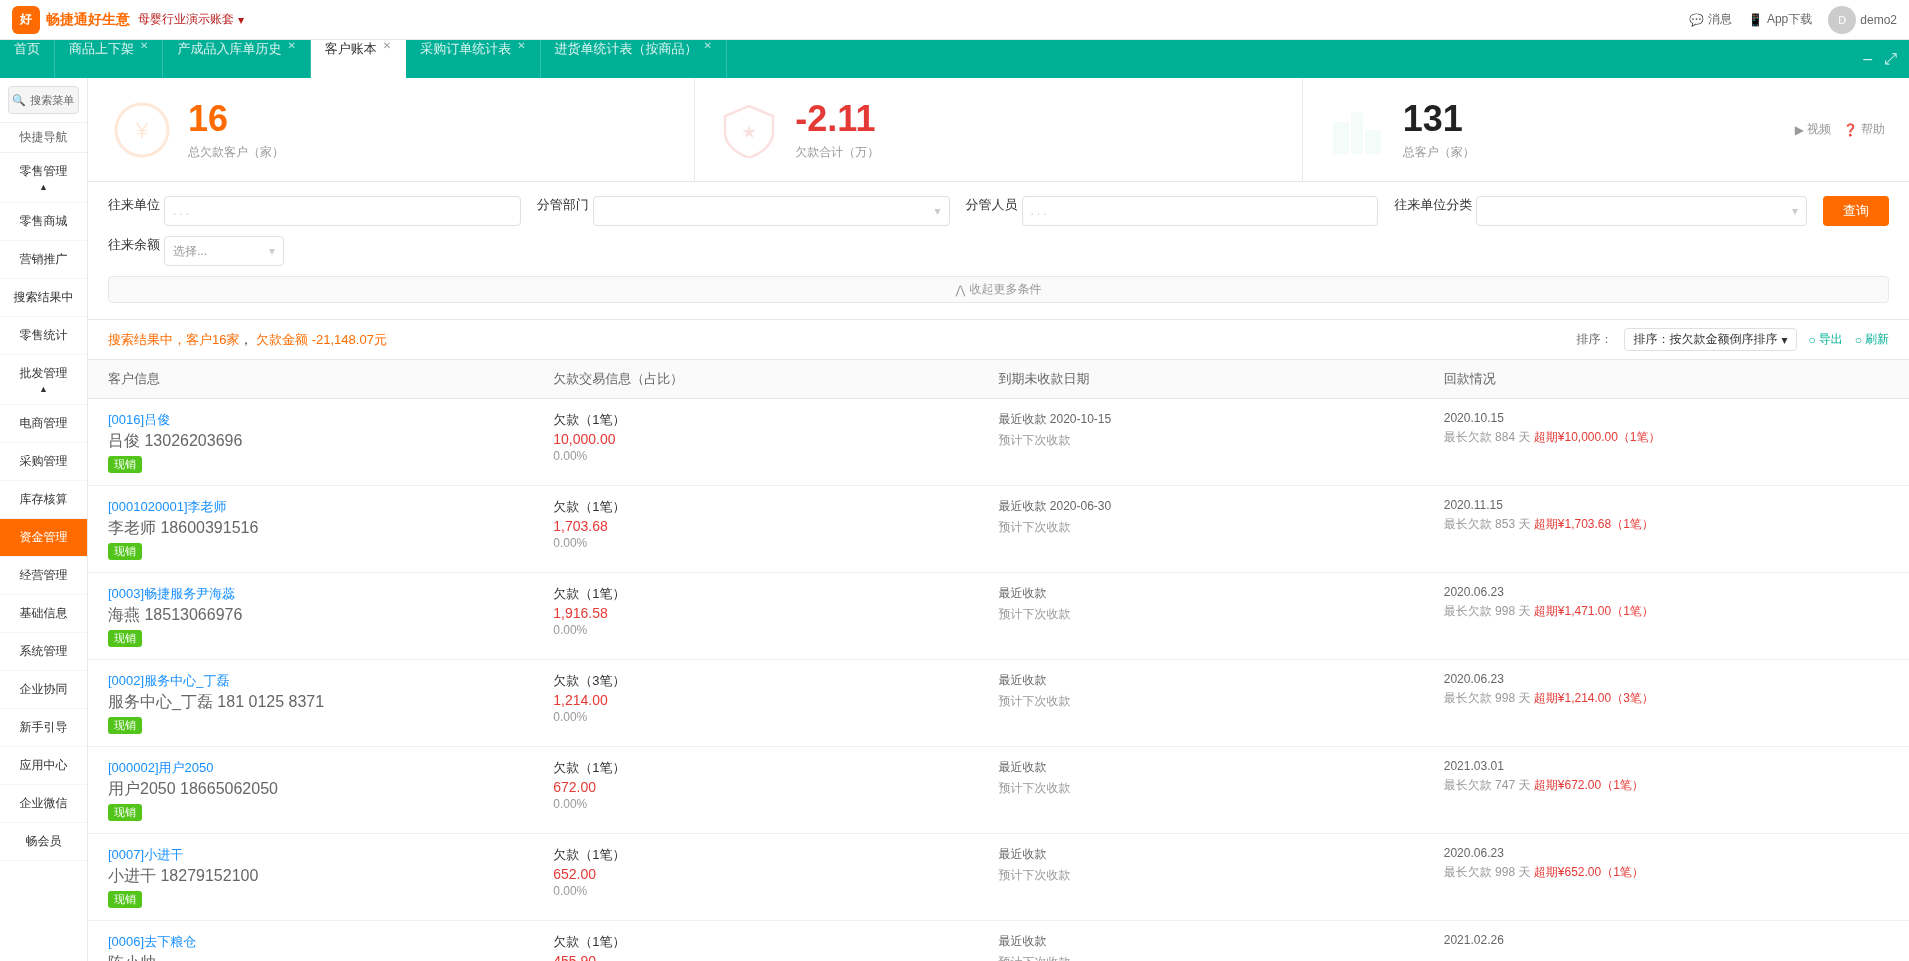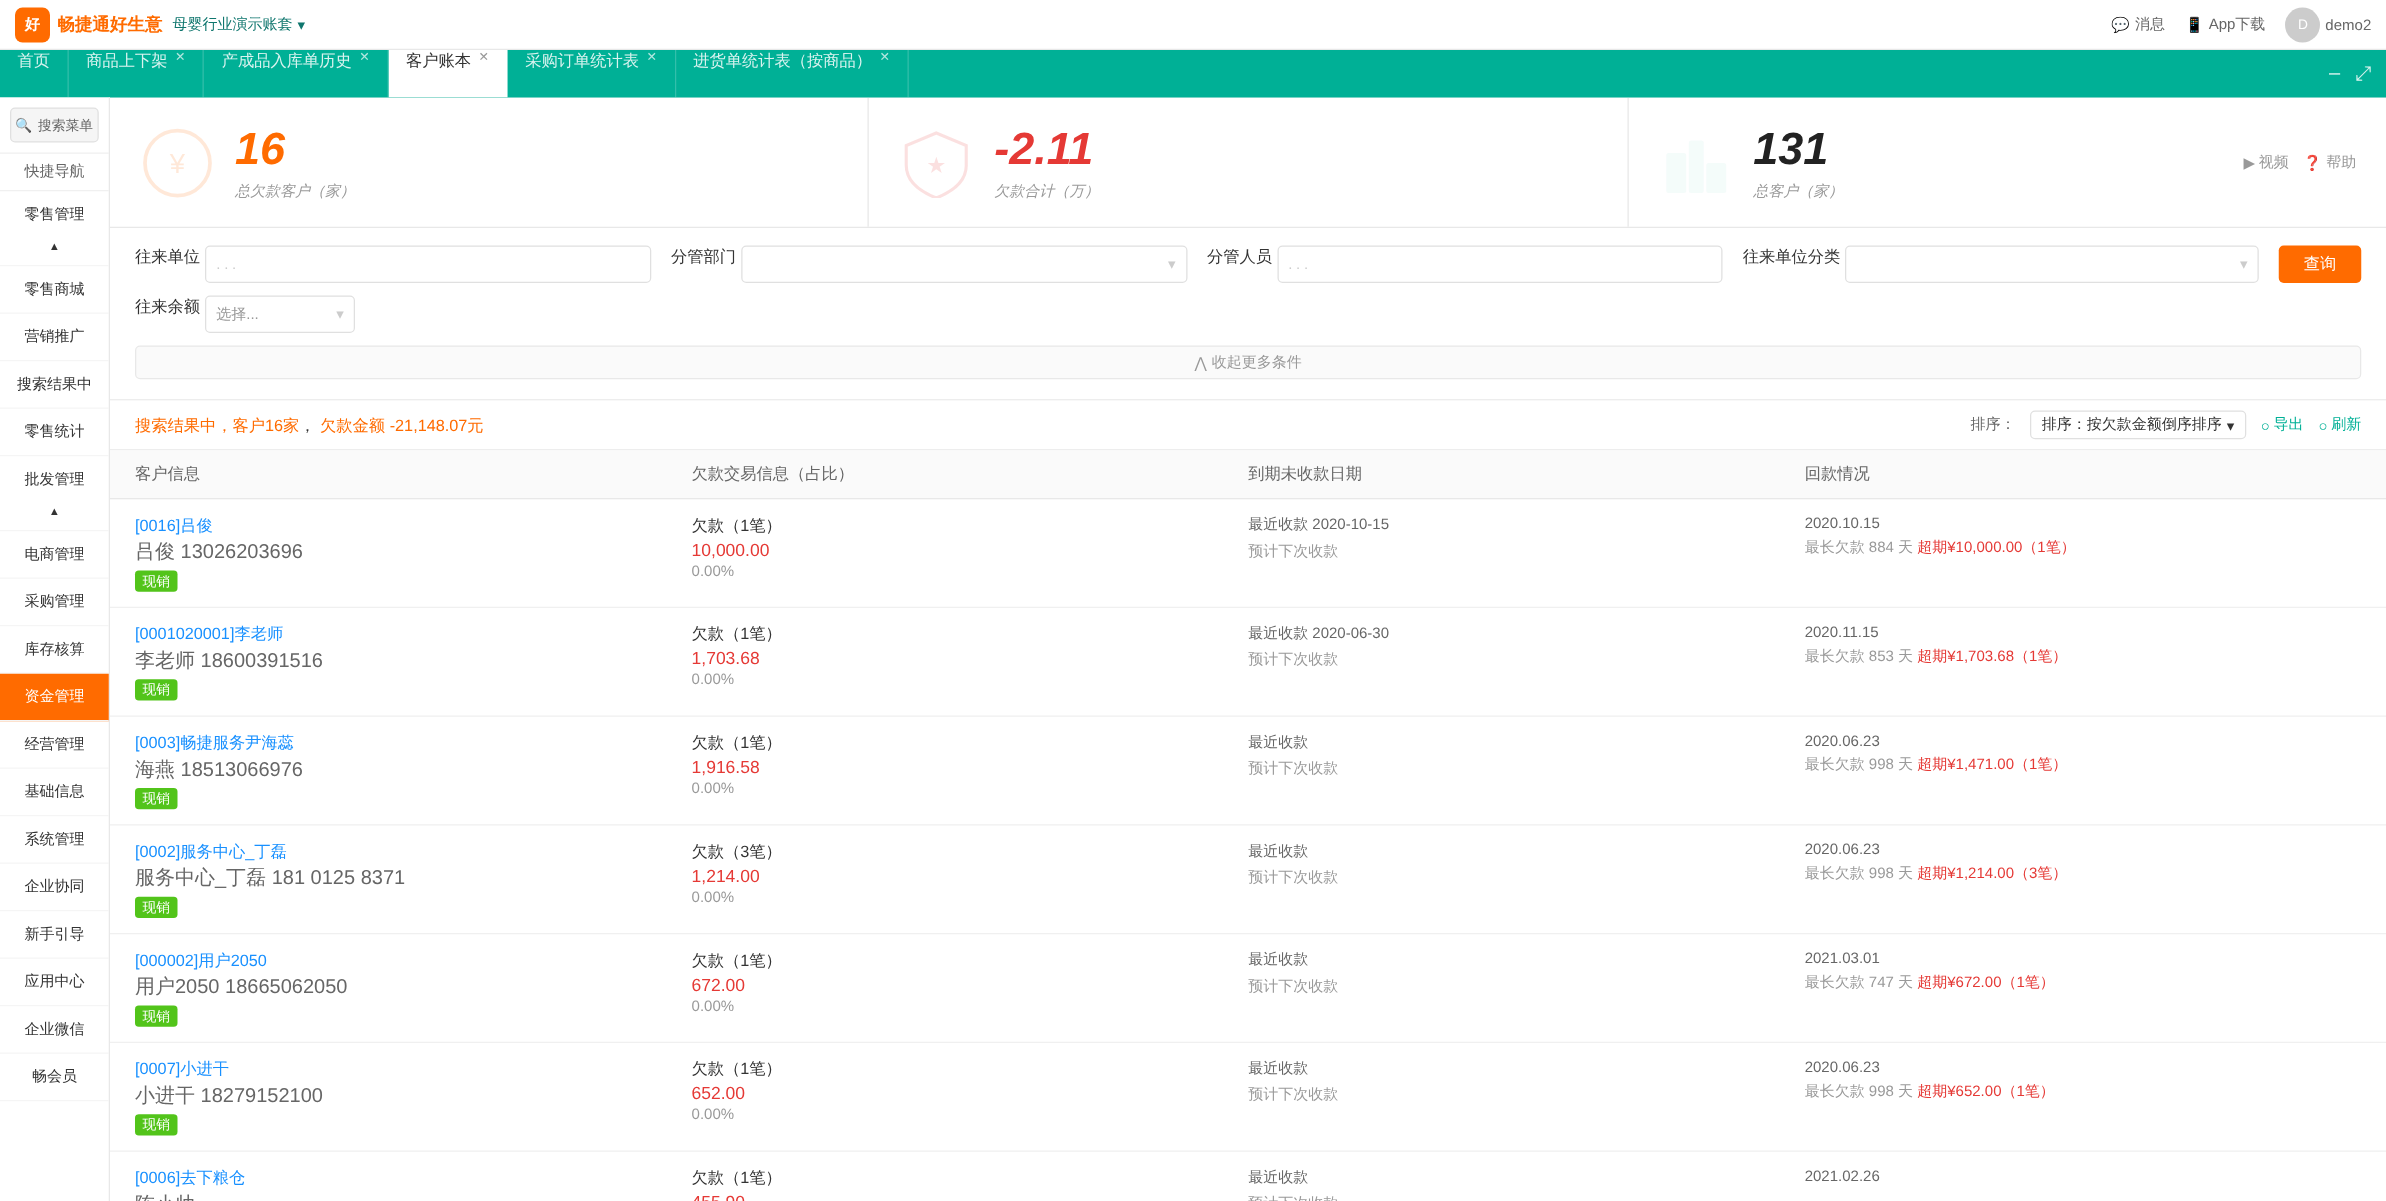--- a/index.html
+++ b/index.html
@@ -3,21 +3,21 @@
   <meta charset="utf-8">
   <style>
     * { margin: 0; padding: 0; box-sizing: border-box; }
     body { font-family: 'Microsoft YaHei', Arial, sans-serif; font-size: 13px; background: #f5f5f5; color: #333; overflow: hidden; }
 
     
     .top-bar { display: flex; align-items: center; justify-content: space-between; background: #fff; height: 40px; padding: 0 12px; border-bottom: 1px solid #e8e8e8; }
     .top-bar-left { display: flex; align-items: center; gap: 8px; }
     .logo-area { display: flex; align-items: center; gap: 6px; color: #ff6b00; font-weight: bold; font-size: 14px; }
     .logo-icon { width: 28px; height: 28px; background: #ff6b00; border-radius: 6px; display: flex; align-items: center; justify-content: center; color: white; font-size: 12px; }
-    .store-selector { display: flex; align-items: center; gap: 4px; color: #0f766e; font-size: 12px; cursor: pointer; }
+    .store-selector { display: flex; align-items: center; gap: 4px; color: #b91c1c; font-size: 12px; cursor: pointer; }
     .top-bar-right { display: flex; align-items: center; gap: 16px; }
     .top-bar-item { display: flex; align-items: center; gap: 4px; color: #666; font-size: 12px; cursor: pointer; }
     .avatar { width: 28px; height: 28px; border-radius: 50%; background: #ccc; display: flex; align-items: center; justify-content: center; font-size: 11px; color: #fff; }
 
     
     .tab-bar { display: flex; align-items: center; background: #00b096; height: 38px; padding: 0 0; overflow: hidden; }
     .tab { display: flex; gap: 6px; padding: 0 14px; height: 100%; font-size: 13px; color: rgba(255,255,255,0.85); cursor: pointer; border-right: 1px solid rgba(255,255,255,0.2); white-space: nowrap; }
     .tab.active { background: #fff; color: #333; font-weight: 500; }
     .tab .close-btn { font-size: 10px; color: rgba(255,255,255,0.7); cursor: pointer; }
     .tab.active .close-btn { color: #999; }
@@ -25,33 +25,33 @@
     .tab-action-btn { color: rgba(255,255,255,0.85); cursor: pointer; font-size: 16px; padding: 2px 4px; }
 
     
     .main-layout { display: flex; height: calc(961px - 78px); }
 
     
     .sidebar { width: 88px; background: #fff; border-right: 1px solid #e8e8e8; display: flex; flex-direction: column; flex-shrink: 0; }
     .sidebar-search { padding: 8px; border-bottom: 1px solid #f0f0f0; }
     .sidebar-search-btn { width: 100%; height: 28px; background: #f5f5f5; border: 1px solid #e0e0e0; border-radius: 4px; display: flex; align-items: center; justify-content: center; gap: 4px; font-size: 11px; color: #666; cursor: pointer; }
     .sidebar-quick-nav { padding: 6px 0; text-align: center; font-size: 12px; color: #666; border-bottom: 1px solid #f0f0f0; }
-    .sidebar-item { padding: 10px 6px; text-align: center; font-size: 12px; color: #333; cursor: pointer; border-bottom: 1px solid #f5f5f5; display: flex; flex-direction: column; align-items: center; gap: 12px; }
+    .sidebar-item { padding: 10px 6px; text-align: center; font-size: 12px; color: #333; cursor: pointer; border-bottom: 1px solid #f5f5f5; display: flex; flex-direction: column; align-items: center; gap: 2px; }
     .sidebar-item.active { background: #ff6b00; color: #fff; }
 
     
     .content-area { flex: 1; overflow-y: auto; background: #f5f5f5; }
 
     
     .stats-cards { display: flex; background: #fff; border-bottom: 1px solid #e8e8e8; }
     .stat-card { flex: 1; display: flex; align-items: center; gap: 16px; padding: 20px 24px; border-right: 1px solid #e8e8e8; }
     .stat-card:last-child { border-right: none; }
     .stat-icon { width: 60px; height: 60px; opacity: 0.15; display: flex; align-items: center; justify-content: center; }
     .stat-icon svg { width: 56px; height: 56px; }
-    .stat-info { display: flex; flex-direction: column; font-style: italic; }
+    .stat-info { display: flex; flex-direction: column; }
     .stat-value { font-size: 36px; font-weight: bold; }
     .stat-value.red { color: #e53935; }
     .stat-value.orange { color: #ff6b00; }
     .stat-value.dark { color: #222; }
     .stat-label { font-size: 12px; color: #999; margin-top: 4px; }
     .stat-card-right { margin-left: auto; display: flex; gap: 12px; }
     .stat-link { font-size: 12px; color: #999; cursor: pointer; display: flex; align-items: center; gap: 3px; }
 
     
     .filter-area { background: #fff; padding: 14px 20px 8px; margin: 0; border-bottom: 1px solid #e8e8e8; }

